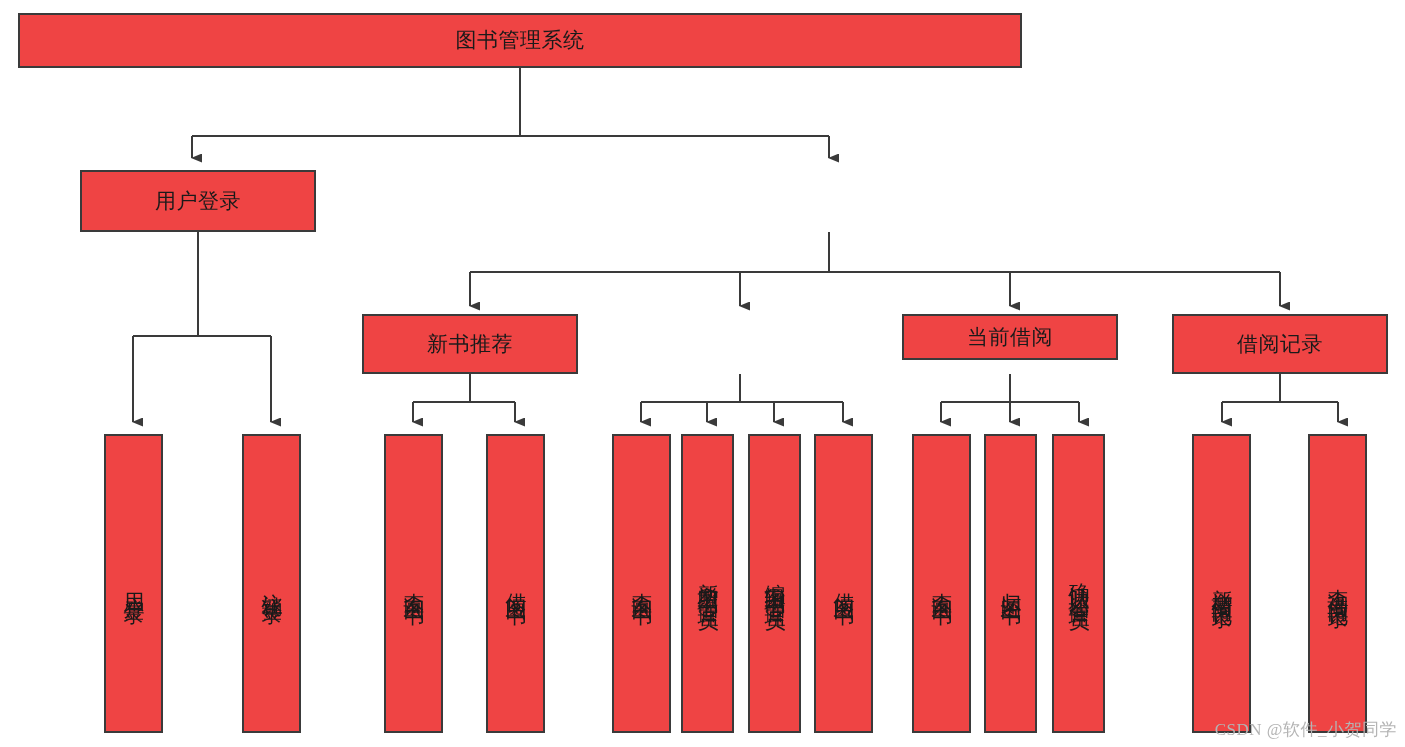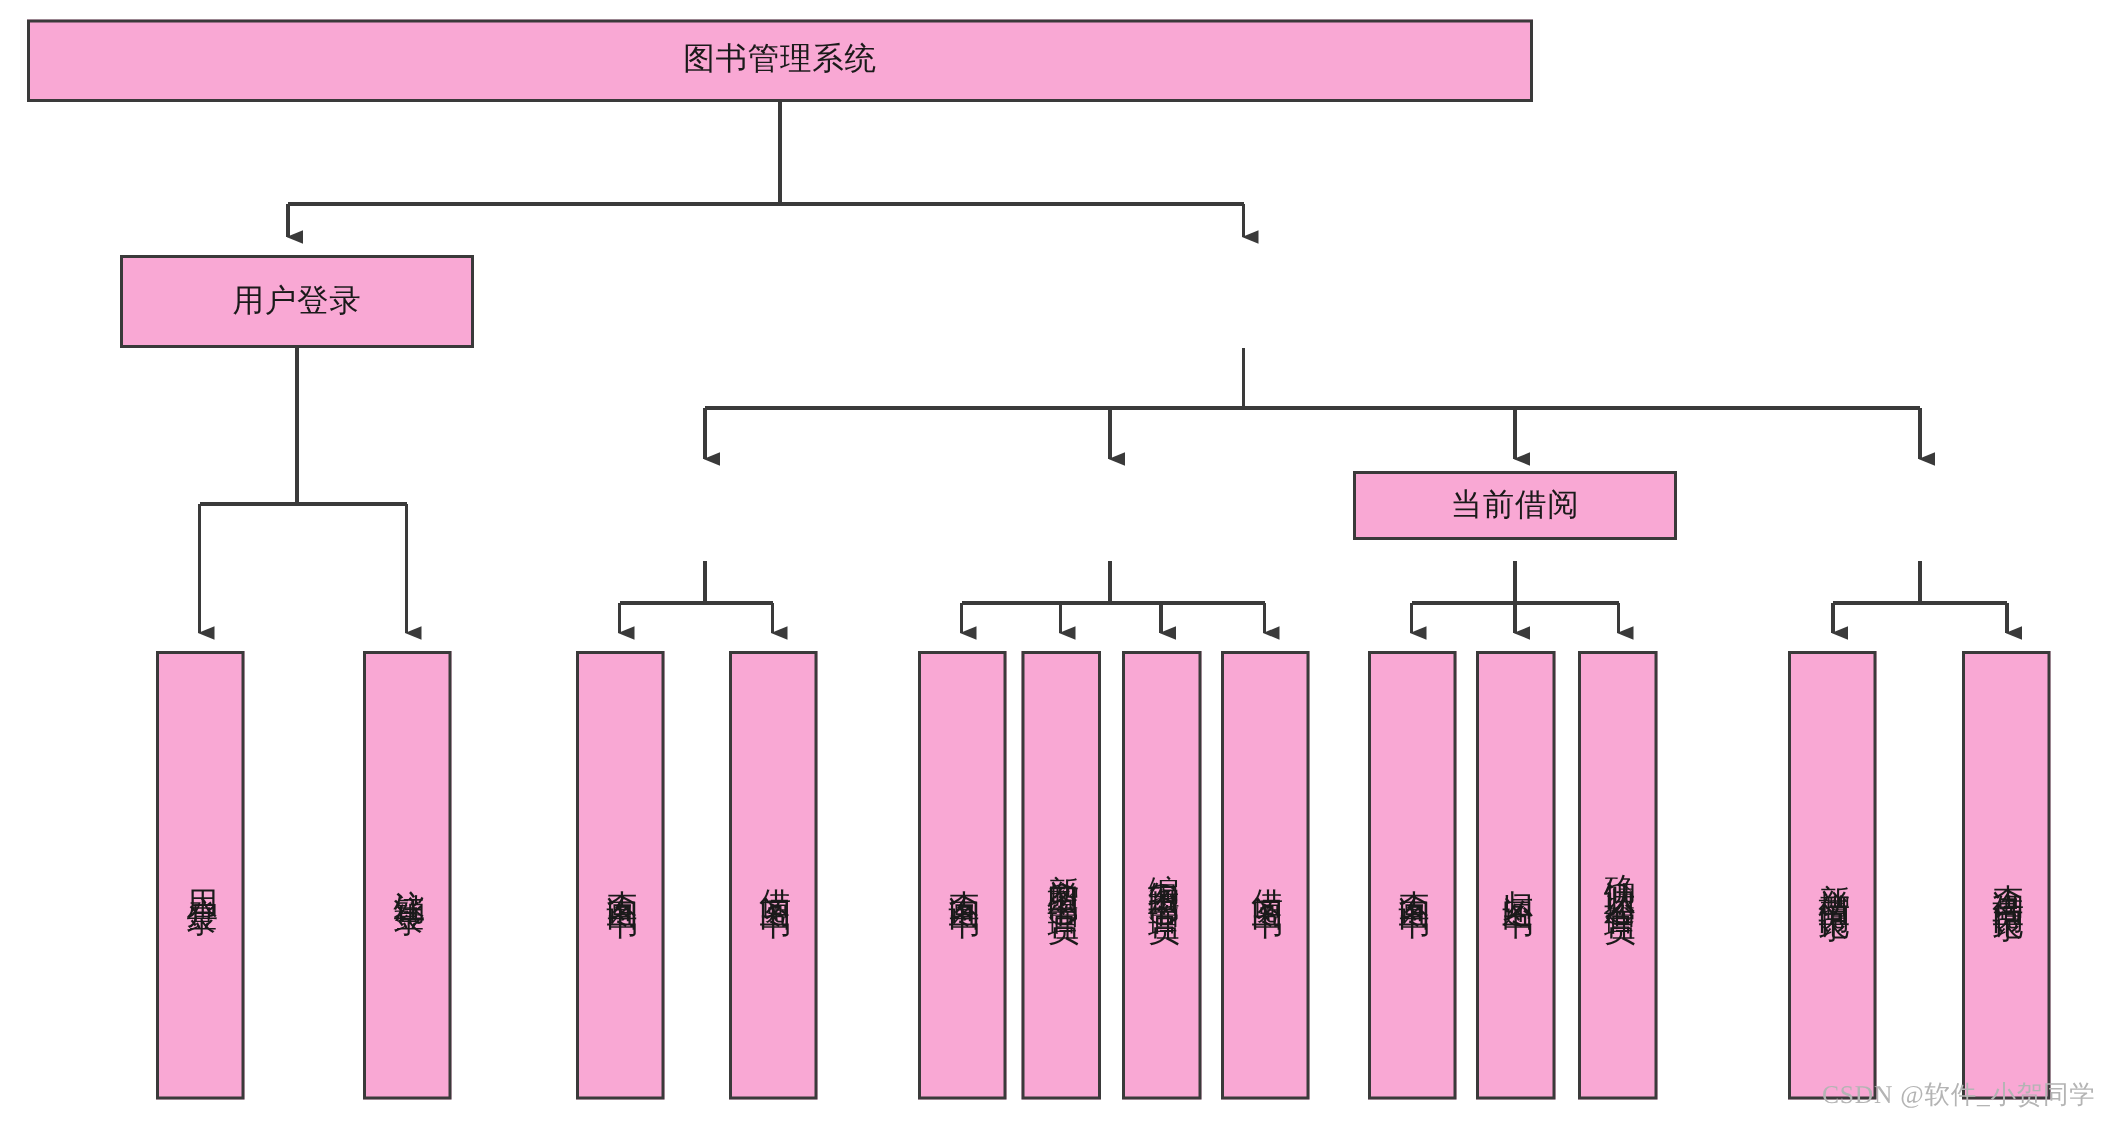--- a/index.html
+++ b/index.html
@@ -23,21 +23,21 @@
     position: absolute;
     left: 0;
     top: 0;
     width: 1405px;
     height: 747px;
     pointer-events: none;
   }
   .node {
     position: absolute;
     box-sizing: border-box;
-    background: #f9a8d4;
+    background: #ef4444;
     border: 2px solid #3a3a3a;
     display: flex;
     align-items: center;
     justify-content: center;
     overflow: hidden;
   }
   .node-label {
     color: #1a1a1a;
     line-height: 1.08;
     text-align: center;
@@ -131,26 +131,32 @@
 
   <div class="node root horiz" style="left:18px; top:13px; width:1004px; height:55px;">
     <span class="node-label">图书管理系统</span>
   </div>
 
   <div class="node horiz" style="left:80px; top:170px; width:236px; height:62px;">
     <span class="node-label">用户登录</span>
   </div>
 
 
+  <div class="node horiz" style="left:362px; top:314px; width:216px; height:60px;">
+    <span class="node-label">新书推荐</span>
+  </div>
 
 
   <div class="node horiz" style="left:902px; top:314px; width:216px; height:46px;">
     <span class="node-label">当前借阅</span>
   </div>
 
+  <div class="node horiz" style="left:1172px; top:314px; width:216px; height:60px;">
+    <span class="node-label">借阅记录</span>
+  </div>
 
   <div class="node vert" style="left:104px; top:434px; width:59px; height:299px;">
     <span class="node-label">用户登录</span>
   </div>
   <div class="node vert" style="left:242px; top:434px; width:59px; height:299px;">
     <span class="node-label">注销登录</span>
   </div>
 
   <div class="node vert" style="left:384px; top:434px; width:59px; height:299px;">
     <span class="node-label">查询图书</span>

